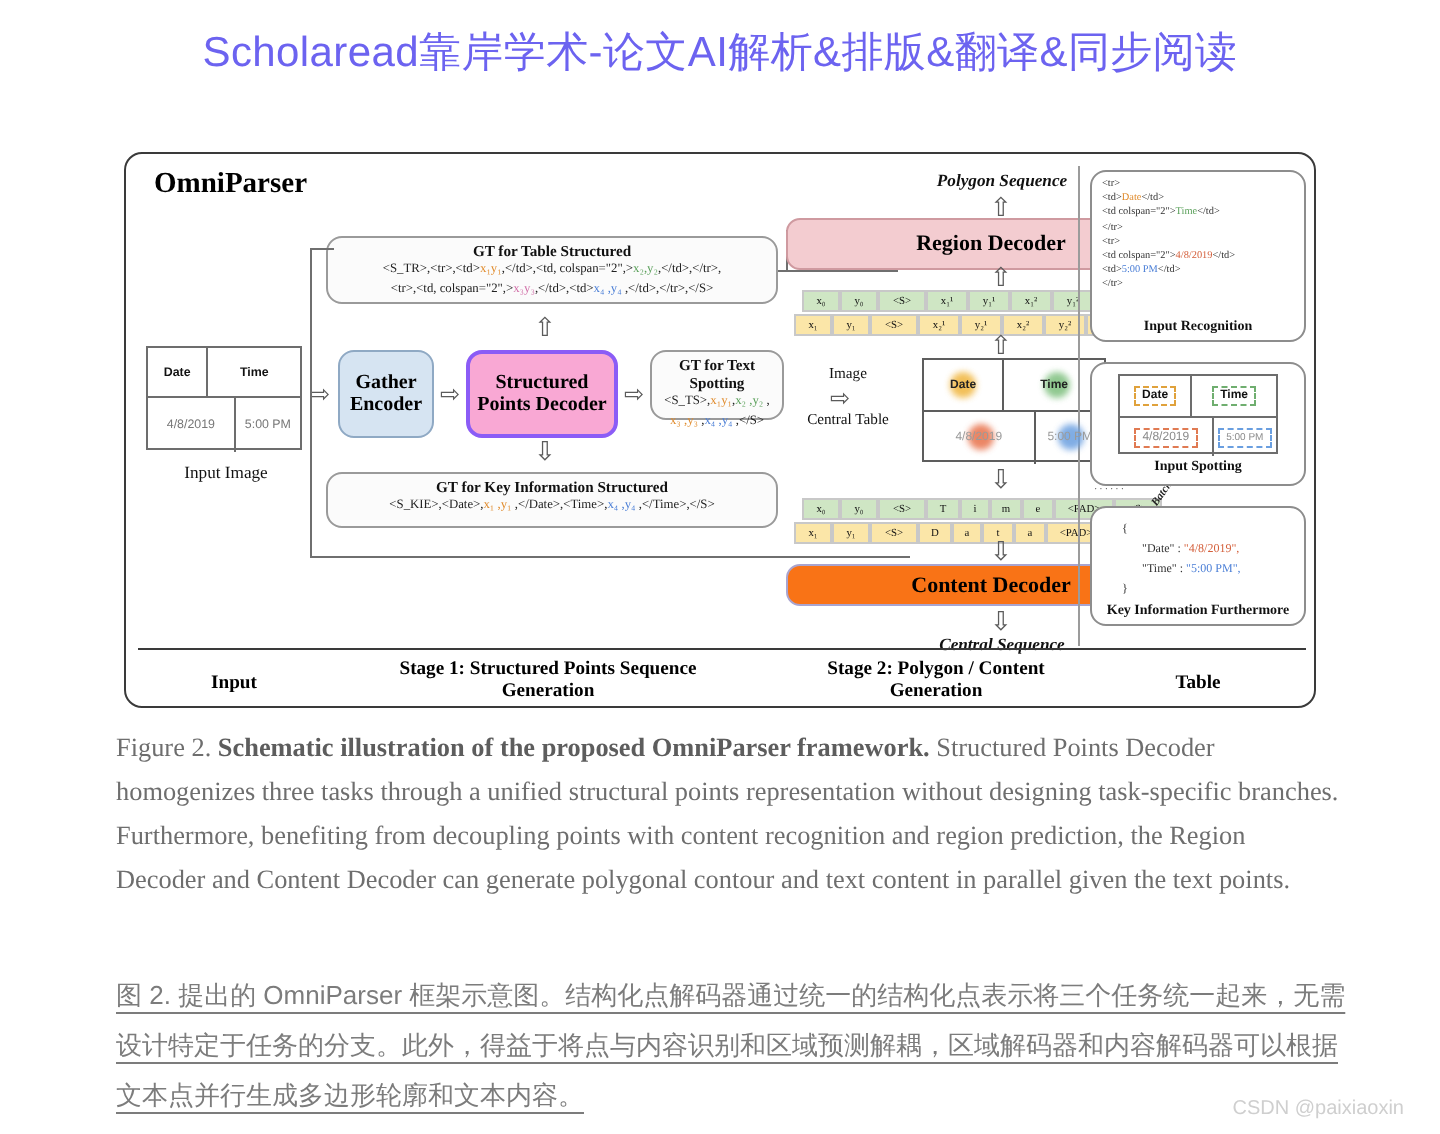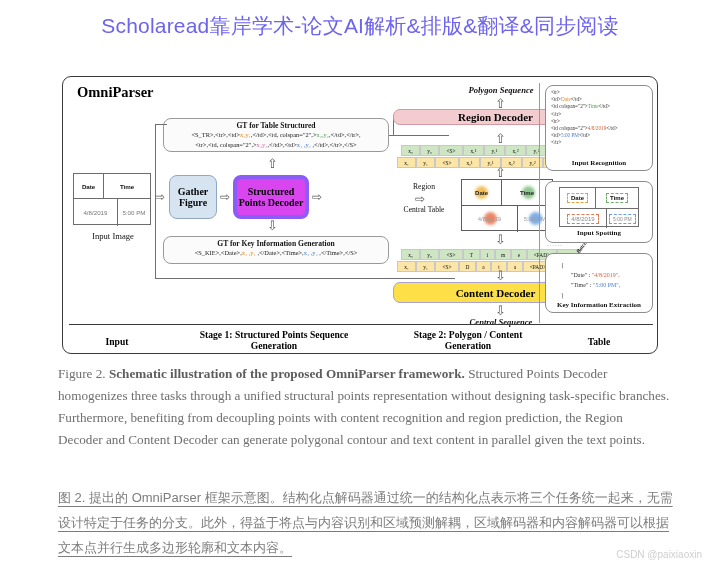--- a/index.html
+++ b/index.html
@@ -32,25 +32,25 @@
   .omni-title{
     position:absolute;left:14px;top:7px;
     font-size:14.5px;font-weight:bold;color:#000;
     font-family:"Liberation Serif", serif;
   }
   
   .ab{position:absolute;box-sizing:border-box;}
   .ctr{display:flex;align-items:center;justify-content:center;text-align:center;}
   .enc{background:#d6e4f2;border:1px solid #8fa9c4;border-radius:8px;
        font-weight:bold;font-size:10px;line-height:11.5px;color:#000;}
-  .spd{background:#d946ef;border:4px solid #8b5cf6;border-radius:8px;
+  .spd{background:#f9a8d4;border:2px solid #8b5cf6;border-radius:8px;
        font-weight:bold;font-size:10px;line-height:11.5px;color:#000;text-align:center;}
   .regdec{background:#f3ccd0;border:1px solid #cf9aa0;border-radius:7px;
        font-weight:bold;font-size:11px;color:#000;}
-  .contdec{background:#fde047;border:1px solid #a9a4cf;border-radius:7px;
+  .contdec{background:#f97316;border:1px solid #a9a4cf;border-radius:7px;
        font-weight:bold;font-size:11px;color:#000;}
 
   .gtbox{border:1px solid #9a9a9a;border-radius:8px;background:#fbfbfb;
          padding:2px 3px;}
   .gt-head{font-weight:bold;font-size:7.6px;text-align:center;color:#111;line-height:9px;}
   .gt-body{font-size:6.4px;text-align:center;color:#222;line-height:8.6px;margin-top:1px;}
 
   .lbl{font-size:8.6px;color:#111;}
   .lbl-it{font-style:italic;font-weight:bold;font-size:8.6px;color:#111;}
   .stage-lbl{font-weight:bold;font-size:9.6px;color:#000;line-height:11px;text-align:center;}
@@ -149,21 +149,21 @@
       <div class="cell" style="width:44px;height:27px;">4/8/2019</div>
       <div class="cell" style="width:33px;height:27px;">5:00 PM</div>
     </div>
   </div>
   <div class="ab lbl ctr" style="left:6px;top:154px;width:88px;">Input Image</div>
 
   <div class="ab arrowR" style="left:92px;top:114px;">⇨</div>
 
   <div class="ab enc ctr" style="left:106px;top:98px;width:48px;height:44px;flex-direction:column;">
     <span>Gather</span>
-    <span>Figure</span>
+    <span>Encoder</span>
   </div>
 
   <div class="ab arrowR" style="left:157px;top:114px;">⇨</div>
 
   <div class="ab spd ctr" style="left:170px;top:98px;width:76px;height:44px;flex-direction:column;">
     <span>Structured</span>
     <span>Points Decoder</span>
   </div>
 
   <div class="ab arrowR" style="left:249px;top:114px;">⇨</div>
@@ -172,39 +172,48 @@
   <div class="ab gtbox" style="left:100px;top:41px;width:226px;height:34px;">
     <div class="gt-head">GT for Table Structured</div>
     <div class="gt-body">
       &lt;S_TR&gt;,&lt;tr&gt;,&lt;td&gt;<span class="or">x₁y₁</span>,&lt;/td&gt;,&lt;td, colspan="2",&gt;<span class="gr">x₂,y₂</span>,&lt;/td&gt;,&lt;/tr&gt;,
     </div>
     <div class="gt-body">
       &lt;tr&gt;,&lt;td, colspan="2",&gt;<span class="pk">x₃y₃</span>,&lt;/td&gt;,&lt;td&gt;<span class="bl">x₄ ,y₄</span> ,&lt;/td&gt;,&lt;/tr&gt;,&lt;/S&gt;
     </div>
   </div>
 
+  <div class="ab gtbox" style="left:262px;top:98px;width:67px;height:35px;">
+    <div class="gt-head">GT for Text Spotting</div>
+    <div class="gt-body">
+      &lt;S_TS&gt;,<span class="or">x₁y₁</span>,<span class="gr">x₂ ,y₂</span> ,
+    </div>
+    <div class="gt-body">
+      <span class="or">x₃ ,y₃</span> ,<span class="bl">x₄ ,y₄</span> ,&lt;/S&gt;
+    </div>
+  </div>
 
   <div class="ab arrowU" style="left:204px;top:142px;">⇩</div>
   <div class="ab gtbox" style="left:100px;top:159px;width:226px;height:28px;">
-    <div class="gt-head">GT for Key Information Generation</div>
+    <div class="gt-head">GT for Key Information Structured</div>
     <div class="gt-body">
       &lt;S_KIE&gt;,&lt;Date&gt;,<span class="or">x₁ ,y₁</span> ,&lt;/Date&gt;,&lt;Time&gt;,<span class="bl">x₄ ,y₄</span> ,&lt;/Time&gt;,&lt;/S&gt;
     </div>
   </div>
 
   <div class="ab" style="left:92px;top:47px;width:1px;height:155px;background:#6f6f6f;"></div>
   <div class="ab" style="left:92px;top:47px;width:12px;height:1px;background:#6f6f6f;"></div>
   <div class="ab" style="left:92px;top:201px;width:300px;height:1px;background:#6f6f6f;"></div>
   <div class="ab" style="left:326px;top:58px;width:60px;height:1px;background:#6f6f6f;"></div>
   <div class="ab" style="left:330px;top:38px;width:1px;height:21px;background:#6f6f6f;"></div>
 
   <div class="ab lbl-it ctr" style="left:338px;top:8px;width:200px;">Polygon Sequence</div>
   <div class="ab arrowU" style="left:432px;top:20px;">⇧</div>
 
-  <div class="ab regdec ctr" style="left:330px;top:32px;width:205px;height:16px;">Region Decoder</div>
+  <div class="ab regdec ctr" style="left:330px;top:32px;width:205px;height:26px;">Region Decoder</div>
 
   <div class="ab arrowU" style="left:432px;top:55px;">⇧</div>
 
   <div class="ab dots" style="left:484px;top:62px;">······</div>
   <div class="ab" style="left:338px;top:68px;">
     <div class="seq green">
       <div class="tk" style="width:17px;">x₀</div>
       <div class="tk" style="width:17px;">y₀</div>
       <div class="tk" style="width:22px;">&lt;S&gt;</div>
       <div class="tk" style="width:19px;">x₁¹</div>
@@ -246,21 +255,21 @@
         <span class="dot" style="background:#e8714a;left:22px;top:6px;"></span>
         <span class="ptxt dim">4/8/2019</span>
       </div>
       <div class="pc" style="width:35px;height:26px;">
         <span class="dot" style="background:#6a9fe0;left:11px;top:6px;"></span>
         <span class="ptxt dim">5:00 PM</span>
       </div>
     </div>
   </div>
 
-  <div class="ab lbl ctr" style="left:330px;top:105px;width:62px;font-size:7.6px;">Region</div>
+  <div class="ab lbl ctr" style="left:330px;top:105px;width:62px;font-size:7.6px;">Image</div>
   <div class="ab arrowR" style="left:352px;top:116px;">⇨</div>
   <div class="ab lbl ctr" style="left:326px;top:128px;width:70px;font-size:7.6px;">Central Table</div>
 
   <div class="ab lbl ctr" style="left:492px;top:107px;width:46px;font-size:7.6px;">Parsing</div>
   <div class="ab arrowR" style="left:502px;top:119px;">⇨</div>
 
   <div class="ab arrowU" style="left:432px;top:156px;">⇩</div>
 
   <div class="ab dots" style="left:484px;top:166px;">······</div>
   <div class="ab" style="left:338px;top:172px;">
@@ -333,21 +342,21 @@
   <div class="ab code" style="left:488px;top:180px;width:100px;font-size:6px;line-height:10px;">
     <div style="padding-left:6px;">{</div>
     <div style="padding-left:16px;">
       <span>"Date"</span><span> : </span><span class="rd">"4/8/2019",</span>
     </div>
     <div style="padding-left:16px;">
       <span>"Time"</span><span> : </span><span class="bl">"5:00 PM",</span>
     </div>
     <div style="padding-left:6px;">}</div>
   </div>
-  <div class="ab outcap" style="left:480px;top:224px;width:112px;">Key Information Extraction</div>
+  <div class="ab outcap" style="left:480px;top:224px;width:112px;">Key Information Furthermore</div>
 
   <div class="ab" style="left:476px;top:6px;width:1px;height:240px;background:#9b9b9b;"></div>
 
   <div class="ab" style="left:6px;top:247px;width:584px;height:1px;background:#3a3a3a;"></div>
   <div class="ab stage-lbl" style="left:12px;top:259px;width:84px;">Input</div>
   <div class="ab stage-lbl" style="left:100px;top:252px;width:222px;">
     <div>Stage 1: Structured Points Sequence</div>
     <div>Generation</div>
   </div>
   <div class="ab stage-lbl" style="left:330px;top:252px;width:150px;">

